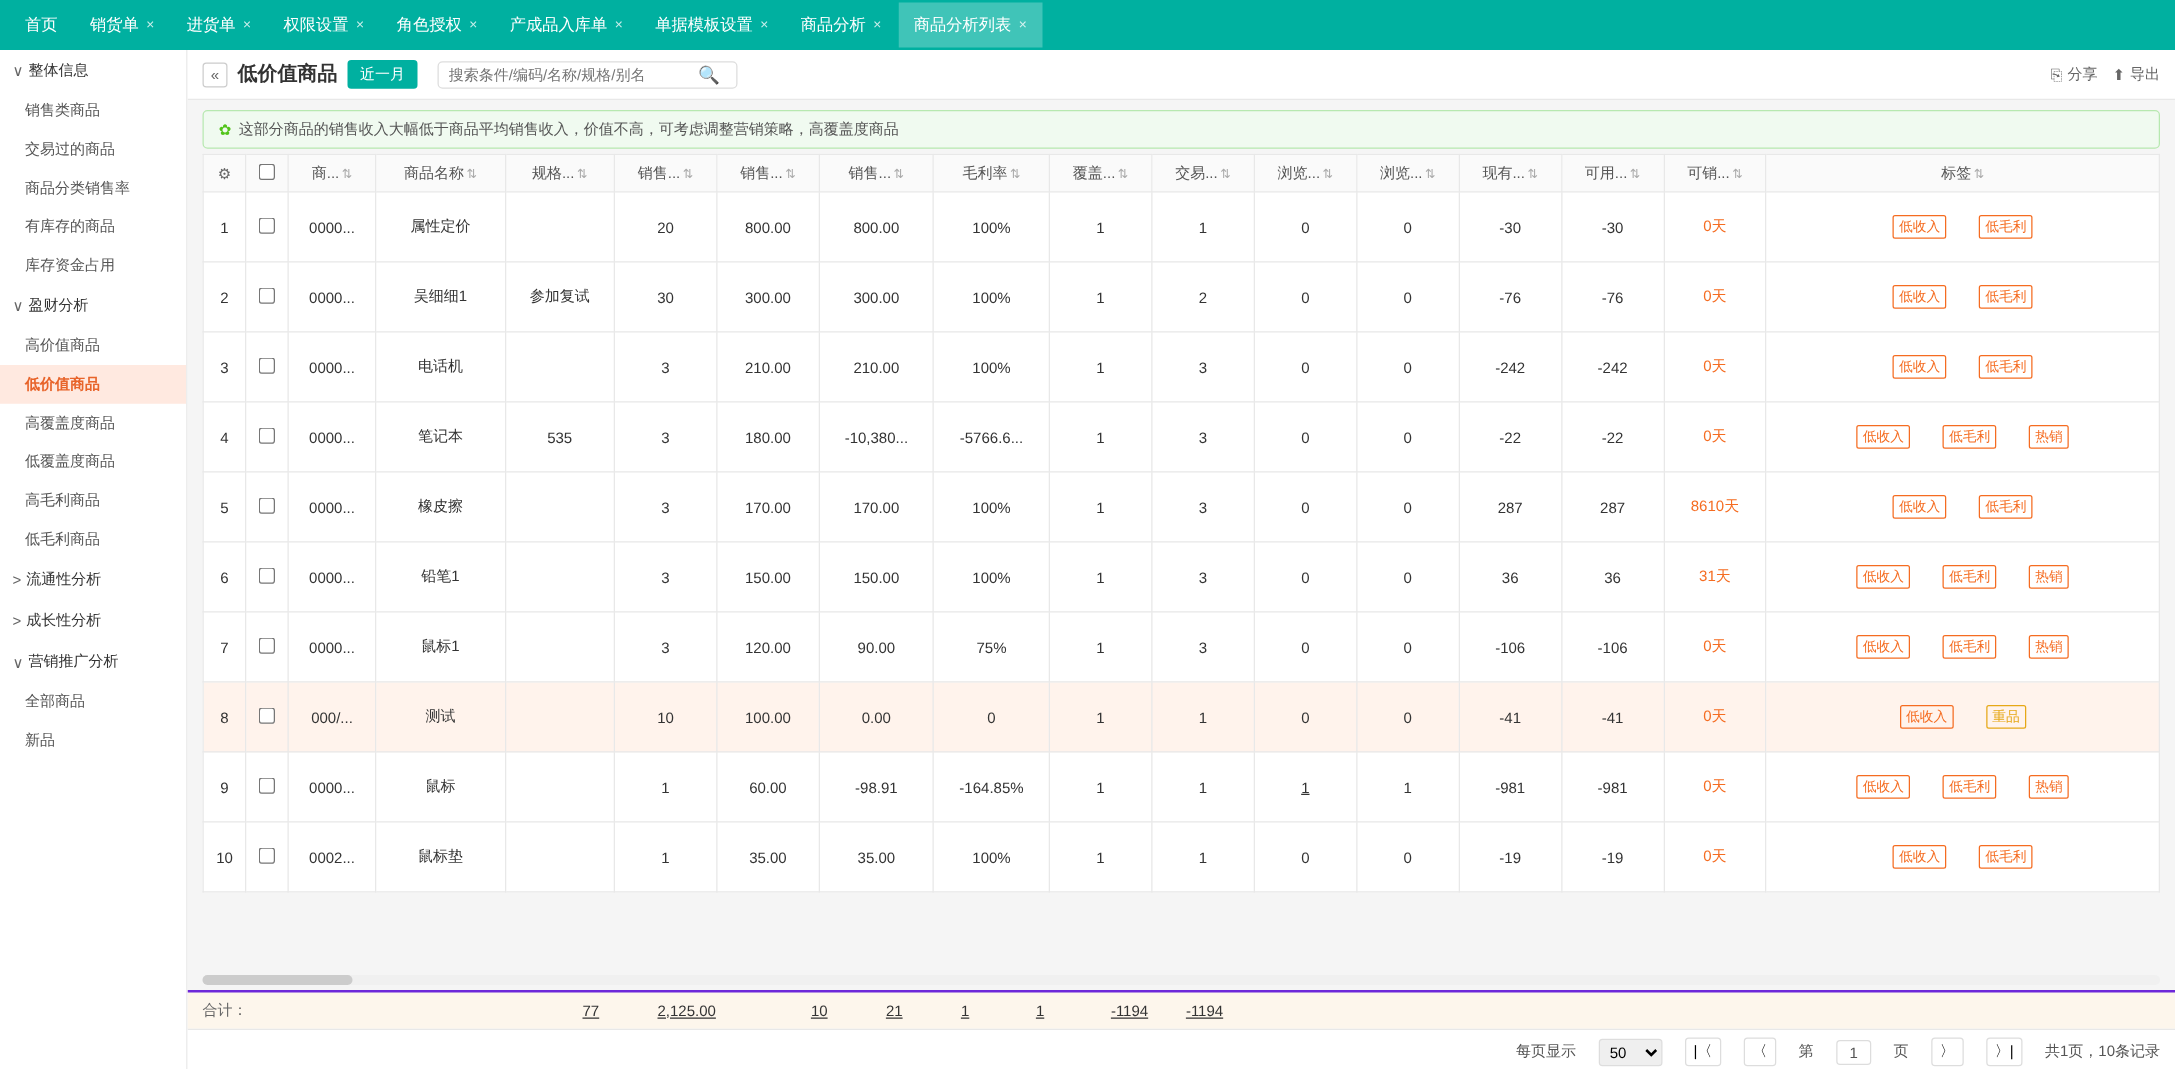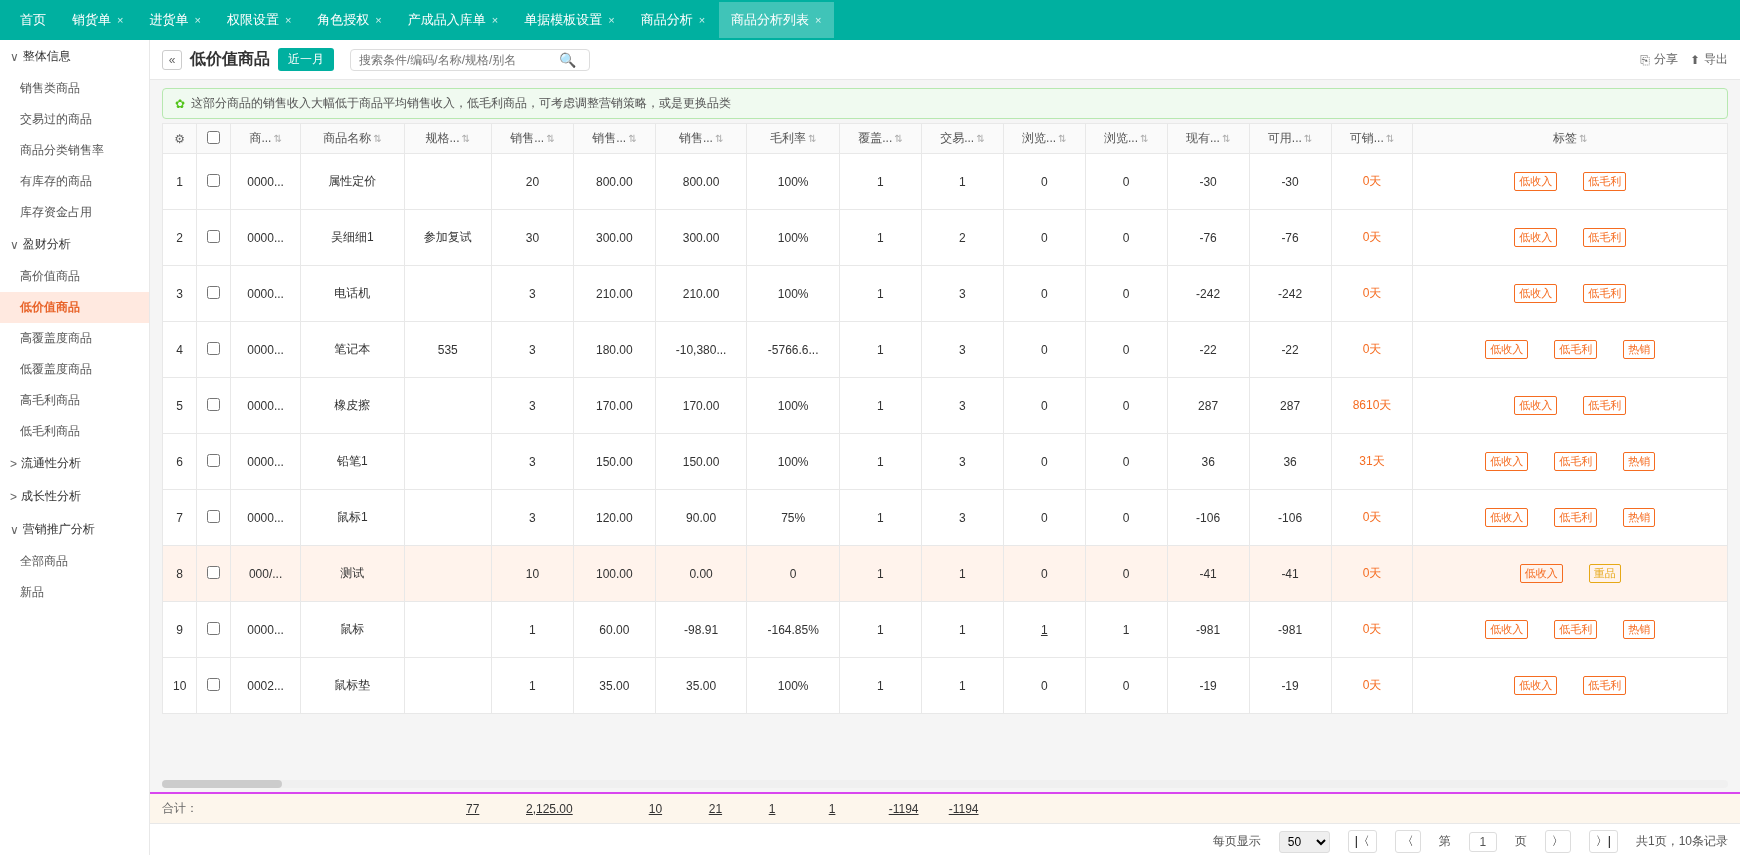--- a/index.html
+++ b/index.html
@@ -194,21 +194,21 @@
       margin: 13px;
     }
     .tag-orange { color: #f56c21; border: 1px solid #f56c21; }
     .tag-yellow { color: #e6a817; border: 1px solid #e6a817; }
 
     .link-underline { text-decoration: underline; color: #333; cursor: pointer; }
 
     
     .table-footer {
       background: #fdf6ec;
-      border-top: 2px solid #d946ef;
+      border-top: 2px solid #6d28d9;
       padding: 6px 12px;
       display: flex;
       align-items: center;
       font-size: 12px;
       color: #333;
     }
     .footer-label { color: #666; margin-right: 20px; }
     .footer-cell {
       min-width: 60px;
       text-align: left;
@@ -341,21 +341,21 @@
         </div>
         <div class="action-btn">
           <span>⬆</span>
           <span>导出</span>
         </div>
       </div>
     </div>
 
     <div class="notice-bar">
       <span class="notice-icon">✿</span>
-      <span>这部分商品的销售收入大幅低于商品平均销售收入，低毛利商品，可考虑调整营销策略，或是更换品类</span>
+      <span>这部分商品的销售收入大幅低于商品平均销售收入，价值不高，可考虑调整营销策略，高覆盖度商品</span>
     </div>
 
     <div class="table-container">
       <table>
         <thead id="table-head">
         <tr>
               <th><span class="settings-icon">⚙</span></th>
               <th><input type="checkbox" style=""></th>
               <th><span>商...</span><span class="sort-icons">⇅</span></th>
               <th><span>商品名称</span><span class="sort-icons">⇅</span></th>

